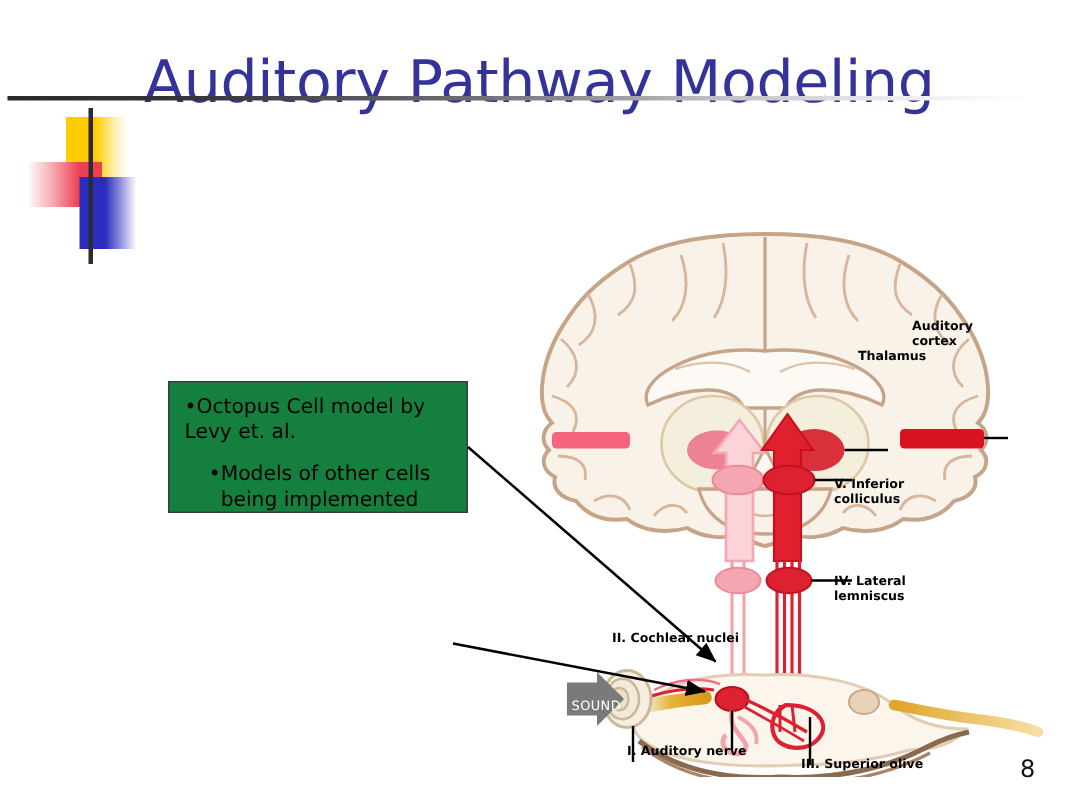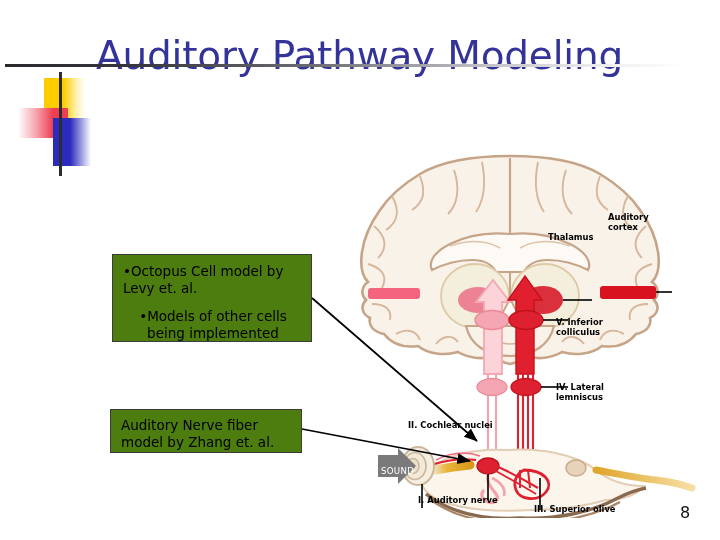--- a/index.html
+++ b/index.html
@@ -75,21 +75,21 @@
     left: 5px; top: 64px;
     width: 680px; height: 3px;
     background: linear-gradient(to right, #2a2a2e 0%, #34343a 18%, #6b6b72 45%, #b9b9bf 68%, #e8e8ea 85%, #ffffff 100%);
   }
 
   
   .callout {
     position: absolute;
     box-sizing: border-box;
     border: 1px solid #3c3c3c;
-    background: #4d7c0f;
+    background: #15803d;
     color: #000000;
     font-family: "DejaVu Sans", sans-serif;
     font-size: 13.5px;
     line-height: 17px;
     padding: 8px 8px 8px 10px;
   }
   #callout-octopus {
     left: 112px;
     top: 254px;
     width: 200px;
@@ -129,21 +129,21 @@
   .anno {
     position: absolute;
     font-family: "DejaVu Sans", sans-serif;
     font-size: 8.4px;
     font-weight: bold;
     line-height: 9.6px;
     color: #000000;
     white-space: pre-line;
   }
   #anno-cortex   { left: 608px; top: 213px; }
-  #anno-thalamus { left: 548px; top: 233px; }
+  #anno-thalamus { left: 572px; top: 233px; }
   #anno-ic       { left: 556px; top: 318px; }
   #anno-ll       { left: 556px; top: 383px; }
   #anno-cn       { left: 408px; top: 421px; }
   #anno-an       { left: 418px; top: 496px; text-align: right; }
   #anno-so       { left: 534px; top: 505px; }
   #anno-sound {
     position: absolute;
     left: 381px; top: 466px;
     font-family: "DejaVu Sans", sans-serif;
     font-size: 8.6px;
@@ -165,23 +165,20 @@
     <div class="logo-rect" id="logo-blue"></div>
     <div id="logo-vline"></div>
   </div>
   <div id="logo-hline"></div>
 
   <div class="callout" id="callout-octopus">
     <p>•Octopus Cell model by Levy et. al.</p>
     <p class="spaced">•Models of other cells being implemented</p>
   </div>
 
-  <div class="callout" id="callout-nerve">
-    <p>Auditory Nerve fiber model by Zhang et. al.</p>
-  </div>
 
   <div id="slide-number">8</div>
 
   <div id="figure">
     <svg width="420" height="370" viewBox="0 0 420 370" xmlns="http://www.w3.org/2000/svg">
       <defs>
         <linearGradient id="nerveGrad" x1="0" y1="0" x2="1" y2="0">
           <stop offset="0%" stop-color="#f3e2b8"></stop>
           <stop offset="35%" stop-color="#e8b43c"></stop>
           <stop offset="100%" stop-color="#d89a18"></stop>

